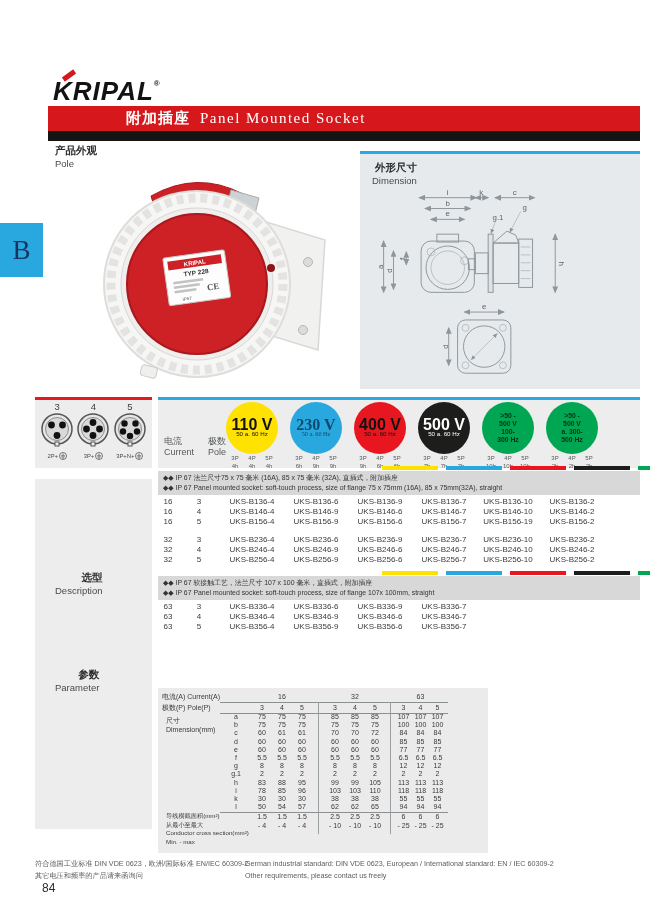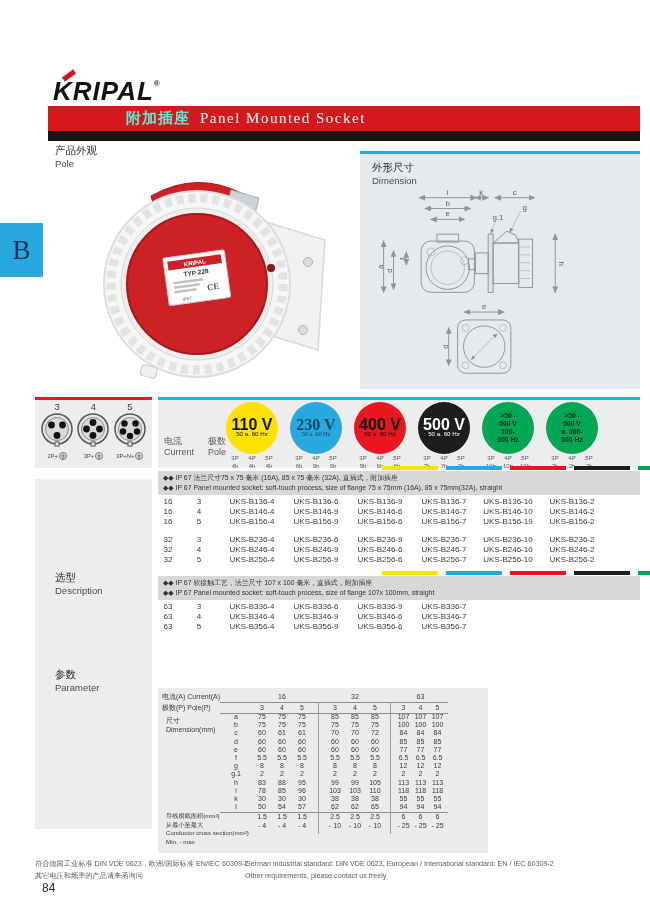--- a/index.html
+++ b/index.html
@@ -10,27 +10,27 @@
   
   .logo{position:absolute;left:53px;top:50px;font-size:26px;font-weight:bold;font-style:italic;
         color:#131313;letter-spacing:1px;line-height:28px;}
   .logo .reg{font-size:8px;font-style:normal;vertical-align:14px;letter-spacing:0;}
   .logo-wedge{position:absolute;left:9px;top:3px;width:14px;height:5px;background:#d6181d;
         transform:rotate(-36deg);}
 
   
   .redbar{position:absolute;left:48px;top:86px;width:592px;height:25px;background:#d6181d;
         display:flex;align-items:center;padding-left:78px;box-sizing:border-box;}
-  .redbar .cn{color:#5eead4;font-size:15px;font-weight:bold;letter-spacing:1px;}
+  .redbar .cn{color:#ffffff;font-size:15px;font-weight:bold;letter-spacing:1px;}
   .redbar .en{color:#fff;font-size:15px;font-family:"Liberation Serif",serif;letter-spacing:1.5px;margin-left:10px;}
   .blackbar{position:absolute;left:48px;top:111px;width:592px;height:10px;background:#141414;}
 
   
   .seclabel{position:absolute;line-height:13px;}
-  .seclabel .cn{font-size:10.5px;font-weight:normal;color:#2b2b2b;display:block;}
+  .seclabel .cn{font-size:10.5px;font-weight:bold;color:#2b2b2b;display:block;text-align:right;}
   .seclabel .en{font-size:9.5px;color:#4a4a4a;display:block;}
 
   
   .dimpanel{position:absolute;left:360px;top:131px;width:280px;height:238px;background:#e7eaec;
         border-top:3px solid #2aa9e0;box-sizing:border-box;}
   .dimpanel .seclabel{left:12px;top:7px;}
   .dimsvg{position:absolute;left:0;top:20px;}
   .dimsvg text{font-size:8px;fill:#5e666b;font-family:"Liberation Sans",sans-serif;}
   .dimsvg .ln{stroke:#8f969b;stroke-width:1;fill:none;}
   .dimsvg .thin{stroke:#a8aeb2;stroke-width:.7;fill:none;}

